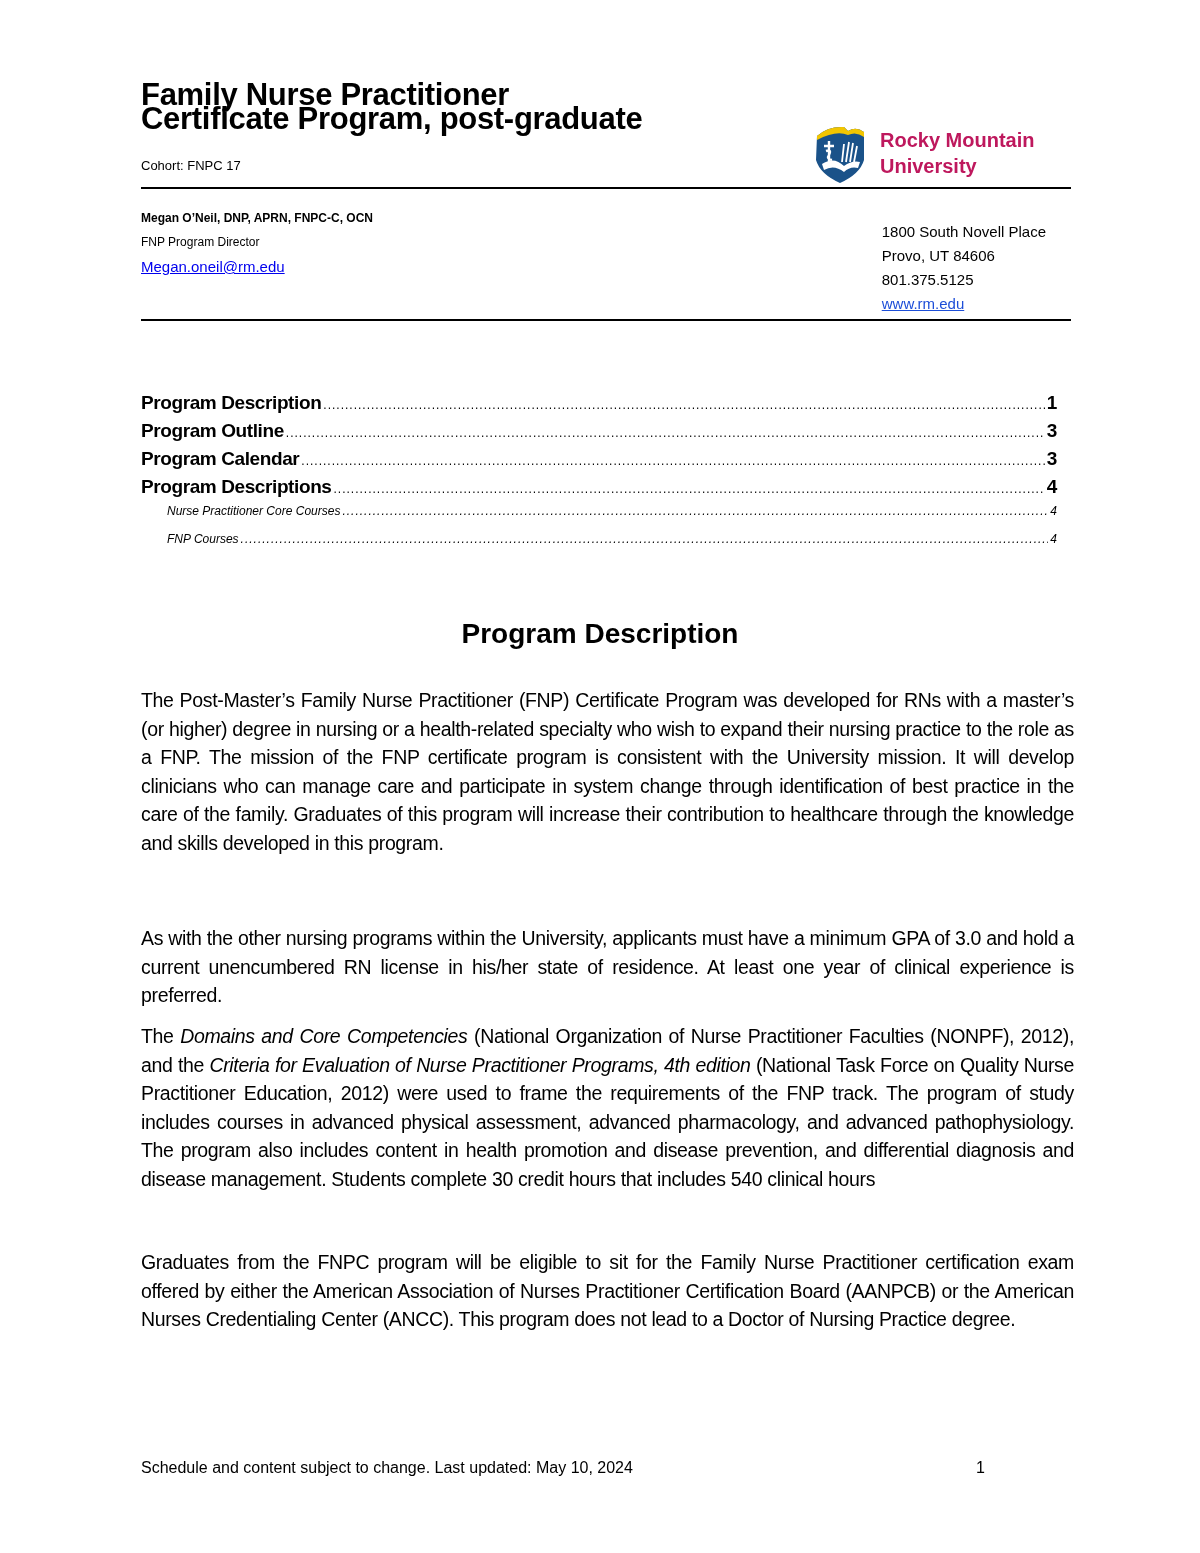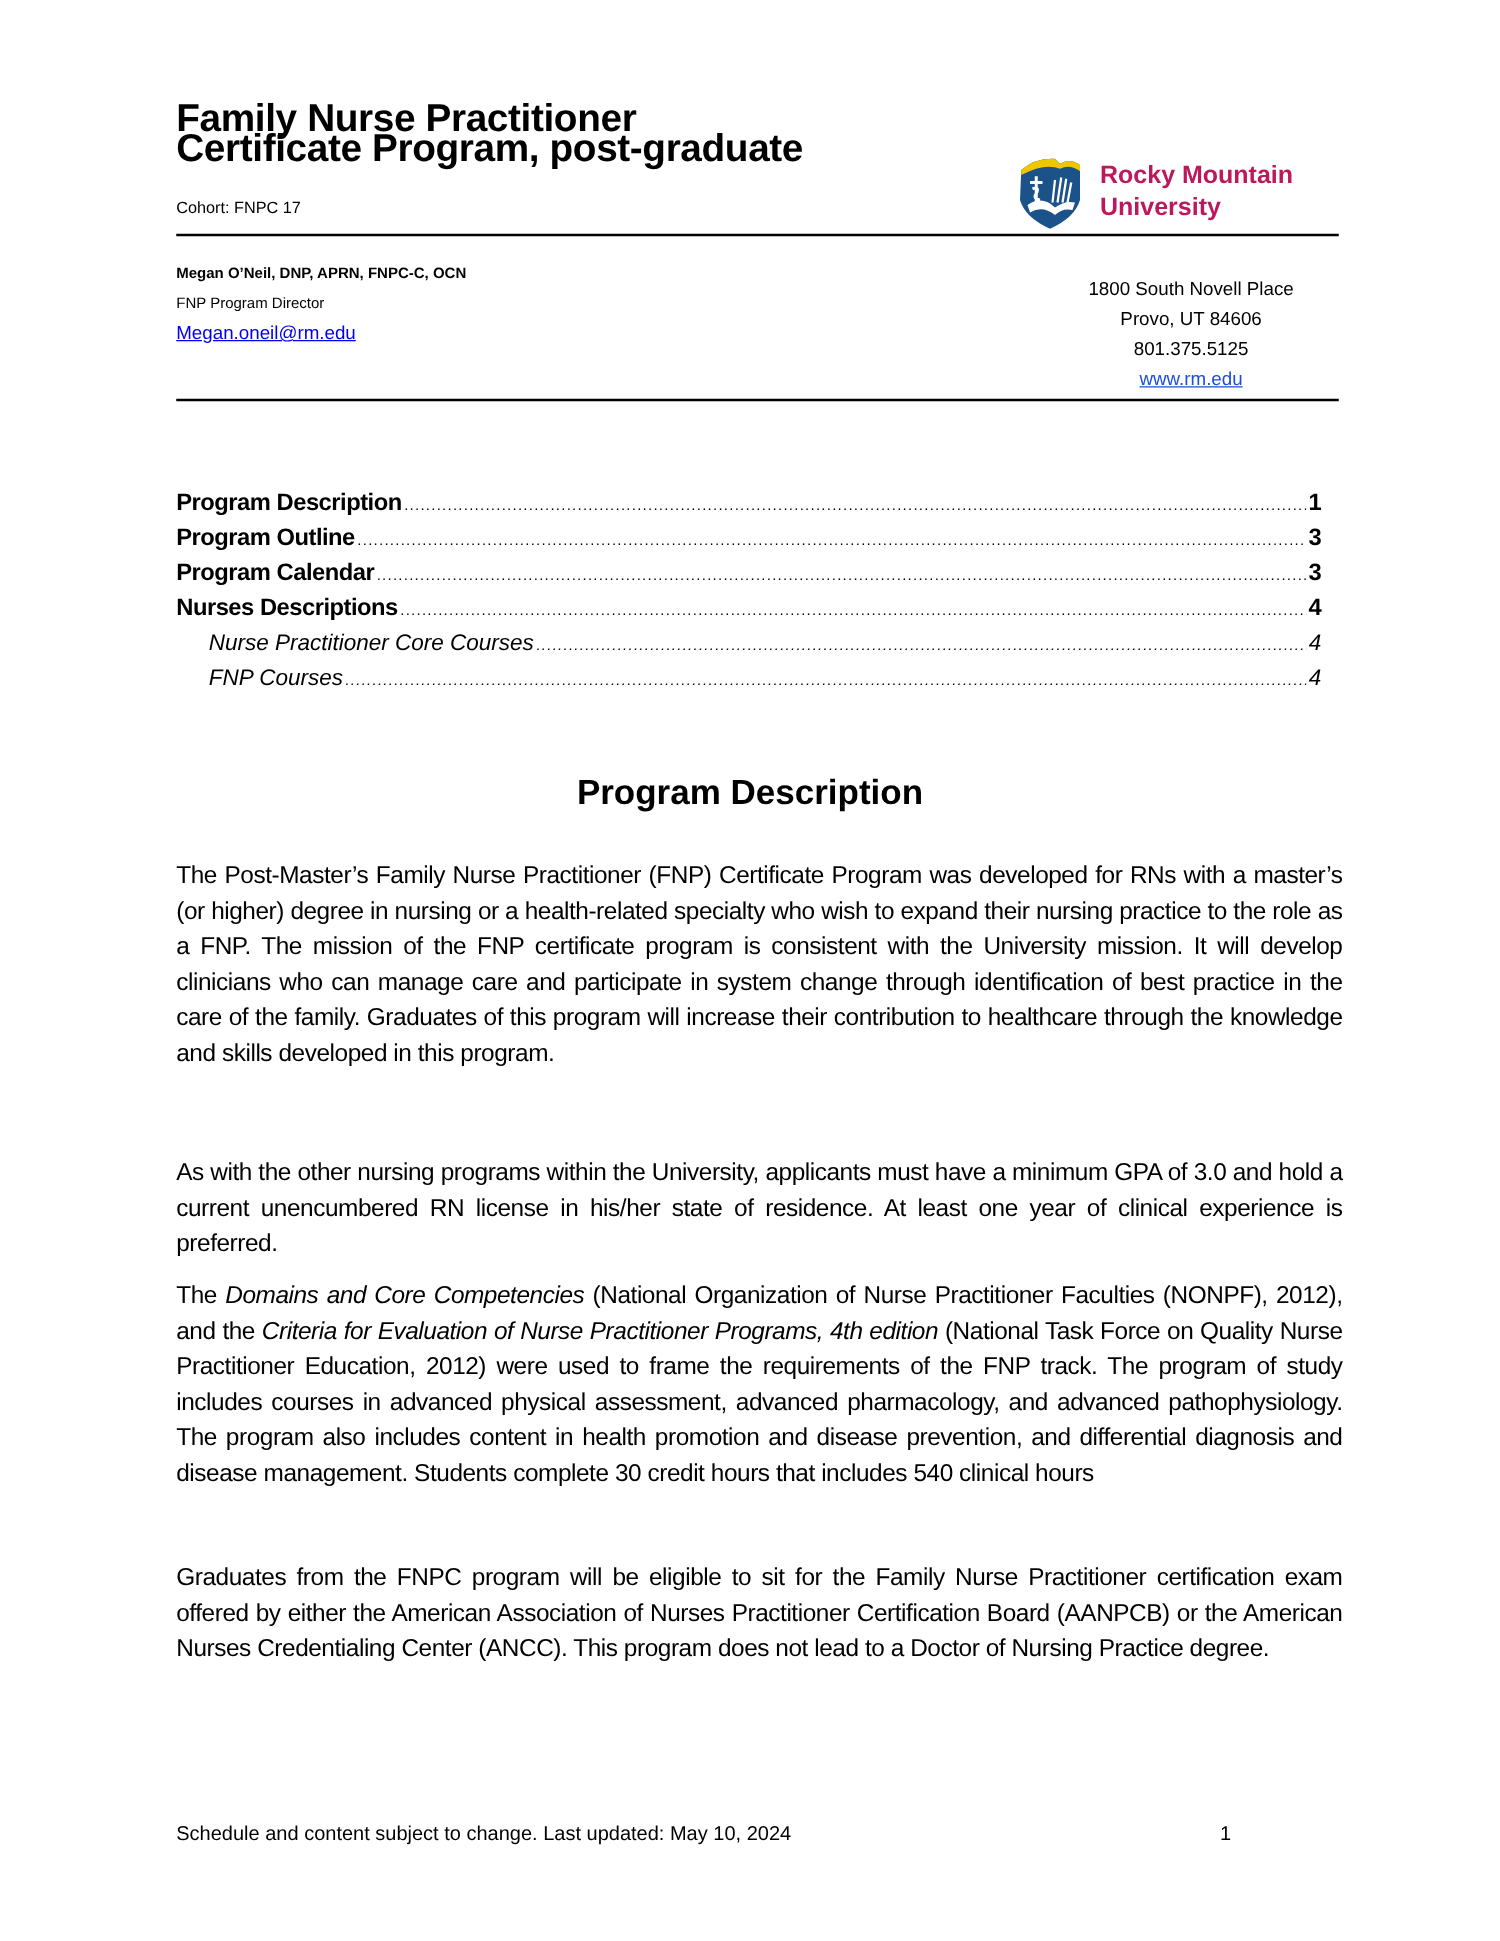--- a/index.html
+++ b/index.html
@@ -11,25 +11,25 @@
   #t2 { top:100px; }
   #cohort { left:141px; top:158px; font-size:13px; }
   .rule { left:141px; width:930px; height:2px; background:#000; }
   #rule1 { top:187px; }
   #rule2 { top:319px; }
   #logo { left:814px; top:122px; width:52px; height:62px; }
   #logo-text { left:880px; top:127px; color:#be185d; font-weight:bold; font-size:20px; line-height:26px; }
   #director-name { left:141px; top:211px; font-size:12px; font-weight:bold; }
   #director-title { left:141px; top:235px; font-size:12px; }
   #director-email { left:141px; top:258px; font-size:15px; color:#0000ee; text-decoration:underline; }
-  #address { right:165px; top:220px; text-align:center; font-size:15px; line-height:24px; }
+  #address { right:154px; top:220px; text-align:left; font-size:15px; line-height:24px; }
   #address a { color:#1d4ed8; text-decoration:underline;margin-top:16px; }
   #toc { left:141px; top:392px; width:916px; font-size:19px; }
   .toc-row { display:flex; align-items:baseline; height:28px; }
-  .toc-row.sub { padding-left:26px; font-style:italic; font-weight:normal; font-size:18px; }
+  .toc-row.sub { padding-left:26px; font-style:italic; font-weight:normal; font-size:12px; }
   .toc-row.main { font-weight:bold; letter-spacing:-0.4px; }
   .toc-label { white-space:nowrap; }
   .toc-dots { flex:1; overflow:hidden; white-space:nowrap; font-weight:normal; font-size:12px; letter-spacing:1px; margin:0 2px; }
   .toc-dots::after { content:"....................................................................................................................................................................................................................................................................................................................................................................................."; }
   .toc-page { white-space:nowrap; font-weight:normal; }
   .toc-row.main .toc-page { font-weight:bold; }
   #section-heading { left:0; width:1200px; top:618px; text-align:center; font-size:28px; font-weight:bold; }
   .para { left:141px; width:933px; font-size:19.5px; line-height:28.5px; text-align:justify; letter-spacing:-0.35px; }
   #p1 { top:686px; }
   #p2 { top:924px; }
@@ -82,21 +82,21 @@
     <span class="toc-label">Program Outline</span>
     <span class="toc-dots"></span>
     <span class="toc-page">3</span>
   </div>
   <div class="toc-row main">
     <span class="toc-label">Program Calendar</span>
     <span class="toc-dots"></span>
     <span class="toc-page">3</span>
   </div>
   <div class="toc-row main">
-    <span class="toc-label">Nurses Descriptions</span>
+    <span class="toc-label">Program Descriptions</span>
     <span class="toc-dots"></span>
     <span class="toc-page">4</span>
   </div>
   <div class="toc-row sub">
     <span class="toc-label">Nurse Practitioner Core Courses</span>
     <span class="toc-dots"></span>
     <span class="toc-page">4</span>
   </div>
   <div class="toc-row sub">
     <span class="toc-label">FNP Courses</span>

